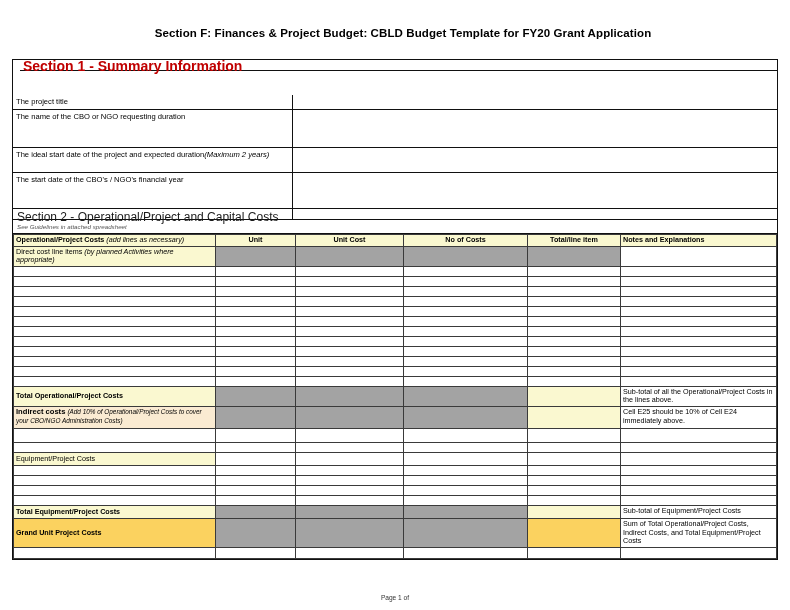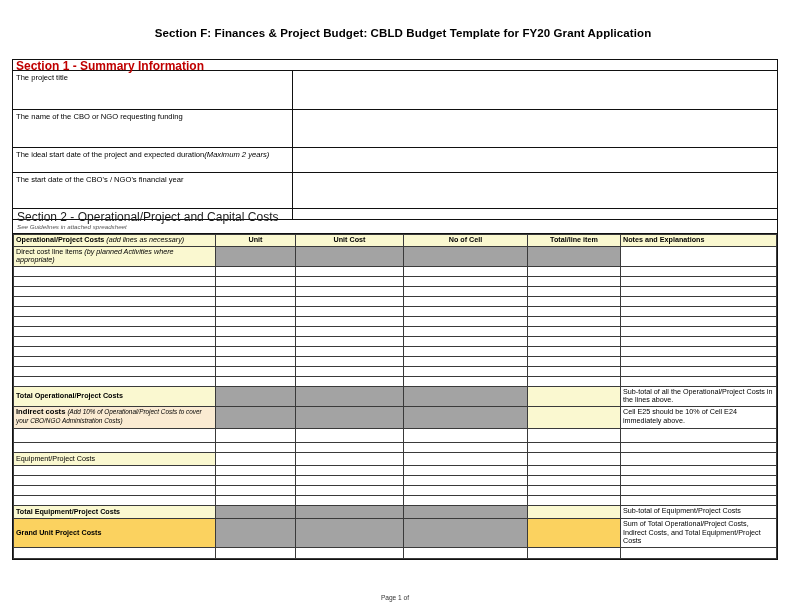--- a/index.html
+++ b/index.html
@@ -39,26 +39,27 @@
     position: absolute;
     left: 12px;
     top: 59px;
     width: 766px;
     border: 1.6px solid #111;
     box-sizing: border-box;
   }
   .s1-banner {
     border-bottom: 1.2px solid #111;
     padding: 1px 3px 1px 3px;
-    font-size: 12px;
+    font-size: 14px;
     font-weight: bold;
     color: #C00000;
     line-height: 10px;
     height: 11px;
     box-sizing: border-box;
+    margin-left: 7px;
   }
   .s1-row {
     display: flex;
     border-bottom: 1.2px solid #111;
   }
   .s1-row.last { border-bottom: none; }
   .s1-label {
     width: 280px;
     box-sizing: border-box;
     padding: 2px 0 2px 3px;
@@ -165,27 +166,27 @@
 </head>
 <body>
 
 <div class="page">
 
   <div class="doc-title">Section F:   Finances &amp; Project Budget:  CBLD Budget Template for FY20 Grant  Application</div>
 
   <div class="section1">
     <div class="s1-banner">Section 1 - Summary Information</div>
 
-    <div class="s1-row" style="height:38px;">
+    <div class="s1-row" style="height:38px;align-items:flex-end;">
       <div class="s1-label">The project title</div>
       <div class="s1-value"></div>
     </div>
 
     <div class="s1-row" style="height:37px;">
-      <div class="s1-label">The name of the CBO or NGO requesting funding</div>
+      <div class="s1-label">The name of the CBO or NGO requesting duration</div>
       <div class="s1-value"></div>
     </div>
 
     <div class="s1-row" style="height:24px;">
       <div class="s1-label"><span>The ideal start date of the project and  expected duration</span><i>(Maximum 2 years)</i></div>
       <div class="s1-value"></div>
     </div>
 
     <div class="s1-row last" style="height:46px;">
       <div class="s1-label">The start date of the CBO's / NGO's financial year</div>
@@ -207,21 +208,21 @@
         <col class="c-nunit">
           <col class="c-total">
           <col class="c-notes">
       </colgroup>
       <tbody>
 
         <tr>
           <td class="yellow hdr vmid"><span class="bold">Operational/Project Costs</span> <span class="ital">(add lines as necessary)</span></td>
           <td class="yellow hdr hdr-center vmid">Unit</td>
           <td class="yellow hdr hdr-center vmid">Unit Cost</td>
-          <td class="yellow hdr hdr-center vmid">No of Cell</td>
+          <td class="yellow hdr hdr-center vmid">No of Costs</td>
           <td class="yellow hdr hdr-center vmid">Total/line item</td>
           <td class="yellow hdr vmid">Notes and Explanations</td>
         </tr>
 
         <tr class="row-tall">
           <td class="yellow" style="vertical-align:bottom;"><span class="bold" style="font-weight:normal;">Direct cost line items</span> <span class="ital">(by planned Activities where appropriate)</span></td>
           <td class="gray"></td>
           <td class="gray"></td>
           <td class="gray"></td>
           <td class="gray"></td>

